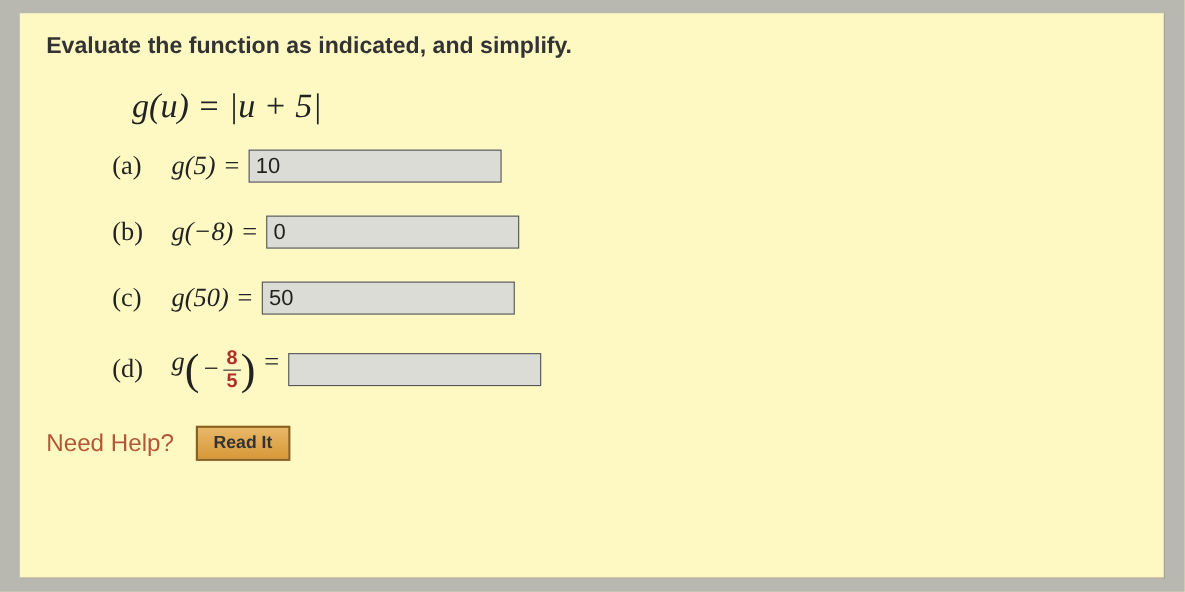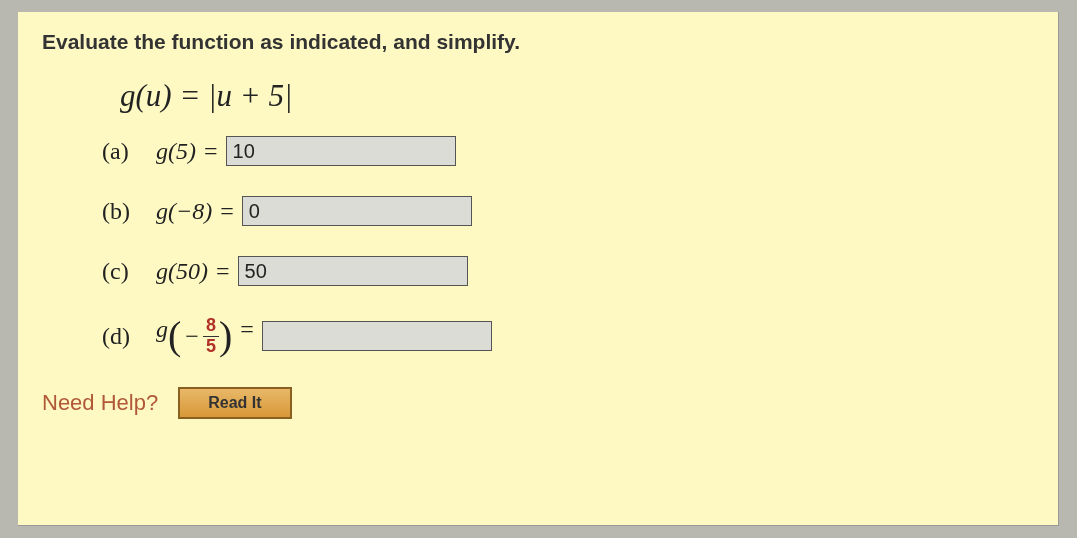--- a/index.html
+++ b/index.html
@@ -107,21 +107,21 @@
     }
     .need-help {
       font-size: 22px;
       color: #b05838;
       font-family: Arial, sans-serif;
       margin-right: 20px;
     }
     .read-it {
       background: linear-gradient(#e8b868, #d89838);
       border: 2px solid #8a6020;
-      padding: 5px 28px;
+      padding: 5px 14px;
       font-size: 16px;
       font-weight: bold;
       color: #333;
       font-family: Arial, sans-serif;
       cursor: pointer;
     }
   </style>
 </head>
 <body>
 

